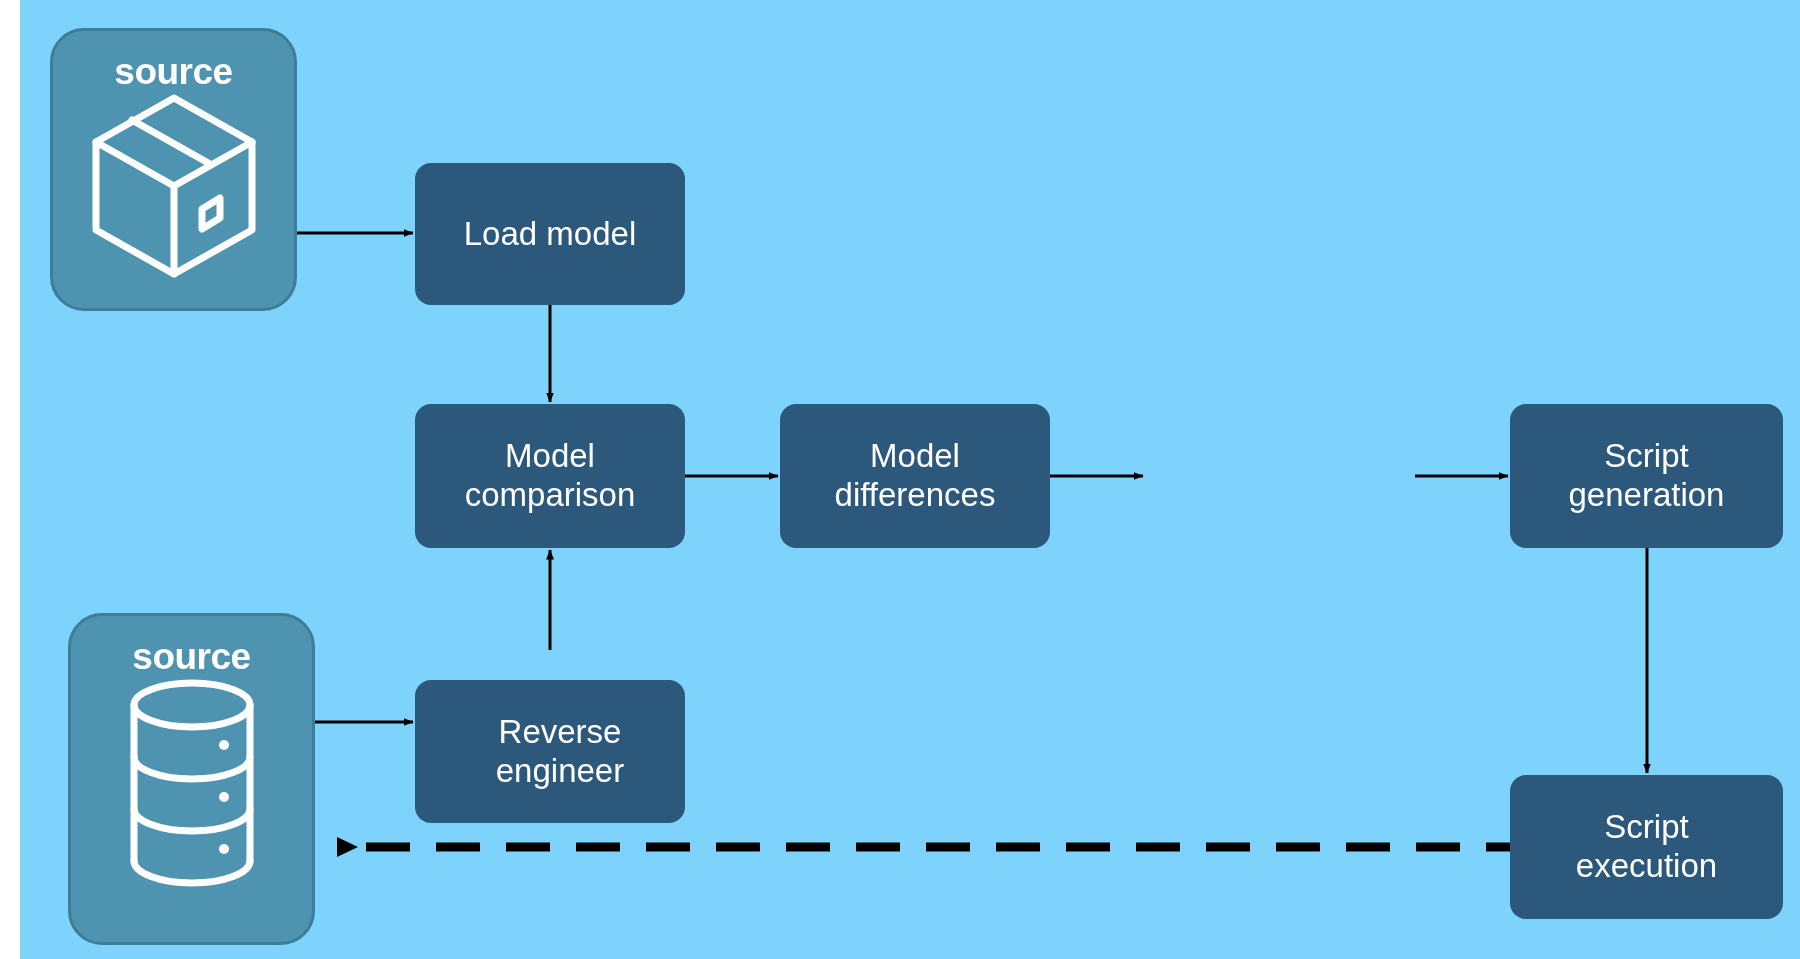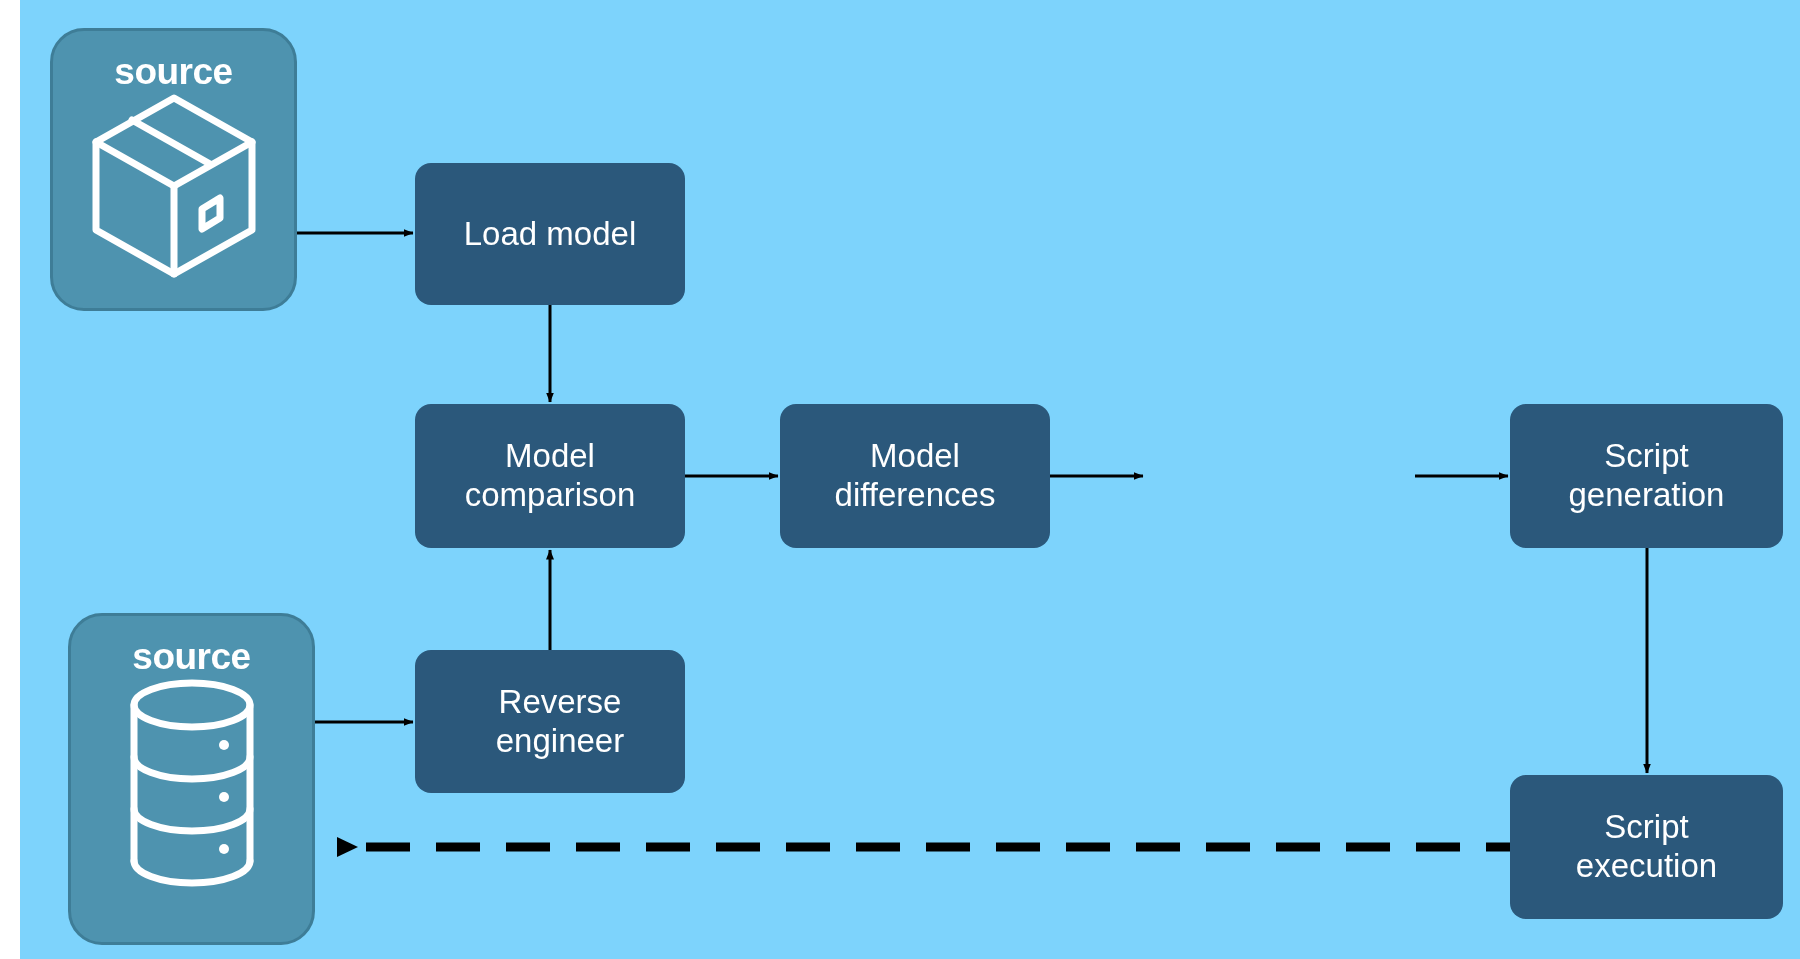--- a/index.html
+++ b/index.html
@@ -146,21 +146,21 @@
     <span class="proc-label">Model
 differences</span>
   </div>
 
 
   <div class="proc-box" style="left:1490px; top:404px; width:273px; height:144px;">
     <span class="proc-label">Script
 generation</span>
   </div>
 
-  <div class="proc-box" style="left:395px; top:650px; width:270px; height:143px;padding-left:20px;">
+  <div class="proc-box" style="left:395px; top:680px; width:270px; height:143px;padding-left:20px;">
     <span class="proc-label">Reverse
 engineer</span>
   </div>
 
   <div class="proc-box" style="left:1490px; top:775px; width:273px; height:144px;">
     <span class="proc-label">Script
 execution</span>
   </div>
 
 </div>

